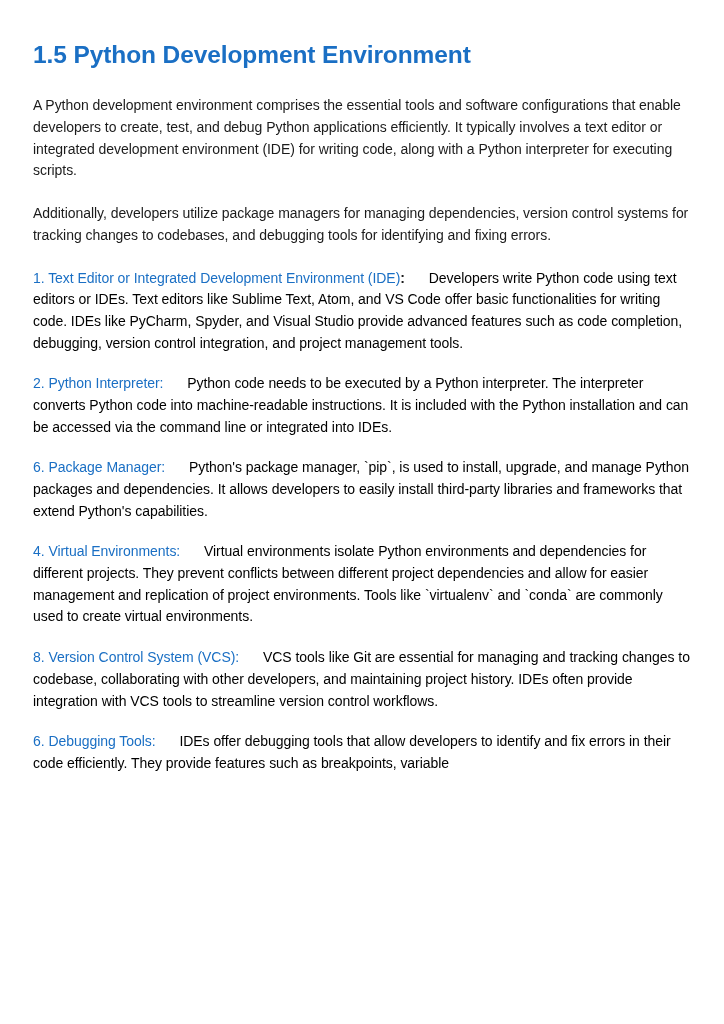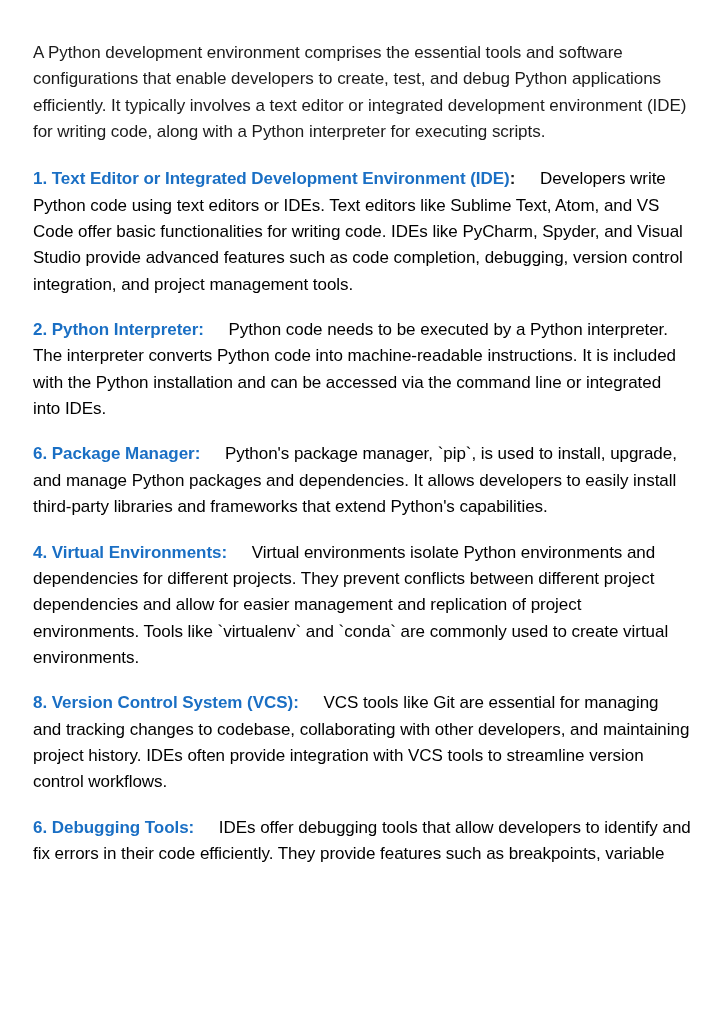--- a/index.html
+++ b/index.html
@@ -28,56 +28,58 @@
   .doc-heading {
     font-size: 24.5px;
     font-weight: bold;
     color: #1a6fc4;
     letter-spacing: -0.1px;
     line-height: 1.2;
     margin: 0 0 26px 0;
     padding: 0;
   }
   .para {
-    font-size: 17px;
+    font-size: 14px;
     line-height: 1.55;
     color: #1b1b1b;
     margin: 0 0 21px 0;
     padding: 0;
     text-align: left;
     letter-spacing: -0.05px;
     max-width: 658px;
   }
   .para:last-child {
     margin-bottom: 0;
   }
   .lead {
-    font-weight: bold;
+    font-weight: normal;
     color: #1a6fc4;
   }
   .lead-colon-dark {
     font-weight: bold;
     color: #1b1b1b;
   }
   .body-run {
     color: #000000;
     margin-left: 20px;
   }
   .numbered {
     margin-bottom: 19px;
   }
 </style>
 </head>
 <body>
 
 <div class="page">
 
+  <h1 class="doc-heading">1.5 Python Development Environment</h1>
 
   <p class="para">A Python development environment comprises the essential tools and software configurations that enable developers to create, test, and debug Python applications efficiently. It typically involves a text editor or integrated development environment (IDE) for writing code, along with a Python interpreter for executing scripts.</p>
 
+  <p class="para">Additionally, developers utilize package managers for managing dependencies, version control systems for tracking changes to codebases, and debugging tools for identifying and fixing errors.</p>
 
 
   <p class="para numbered">
     <span class="lead">1. Text Editor or Integrated Development Environment (IDE)</span><span class="lead-colon-dark">:</span><span class="body-run"> Developers write Python code using text editors or IDEs. Text editors like Sublime Text, Atom, and VS Code offer basic functionalities for writing code. IDEs like PyCharm, Spyder, and Visual Studio provide advanced features such as code completion, debugging, version control integration, and project management tools.</span>
   </p>
 
   <p class="para numbered">
     <span class="lead">2. Python Interpreter</span><span class="lead">:</span><span class="body-run"> Python code needs to be executed by a Python interpreter. The interpreter converts Python code into machine-readable instructions. It is included with the Python installation and can be accessed via the command line or integrated into IDEs.</span>
   </p>
 

